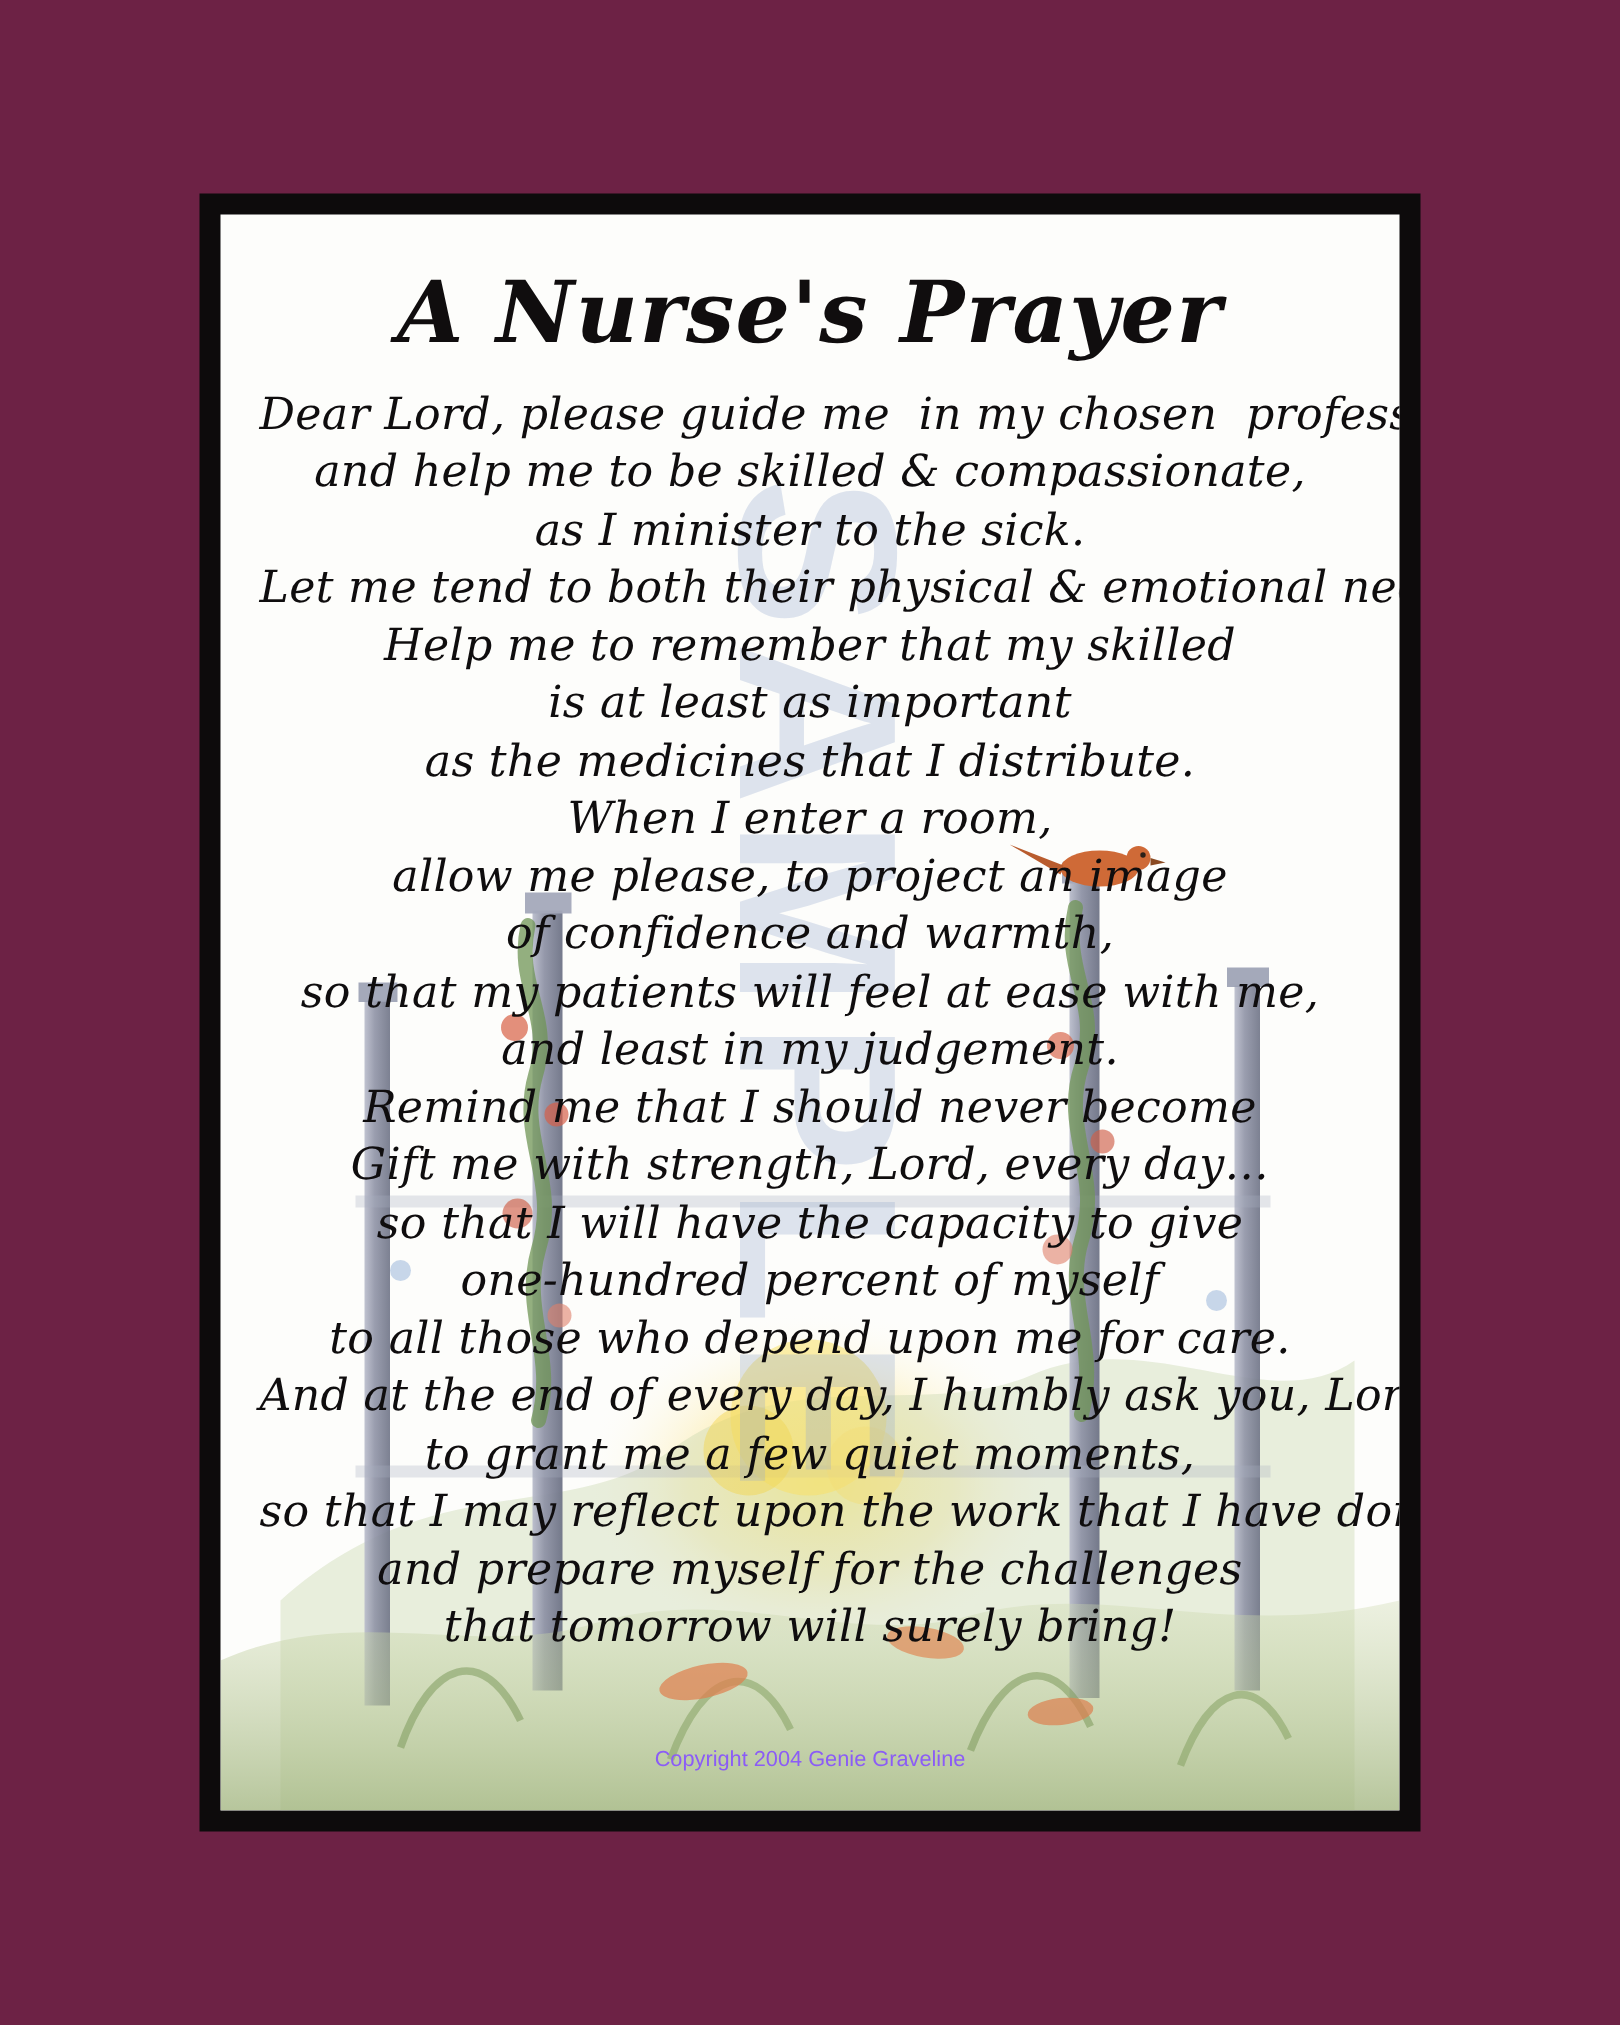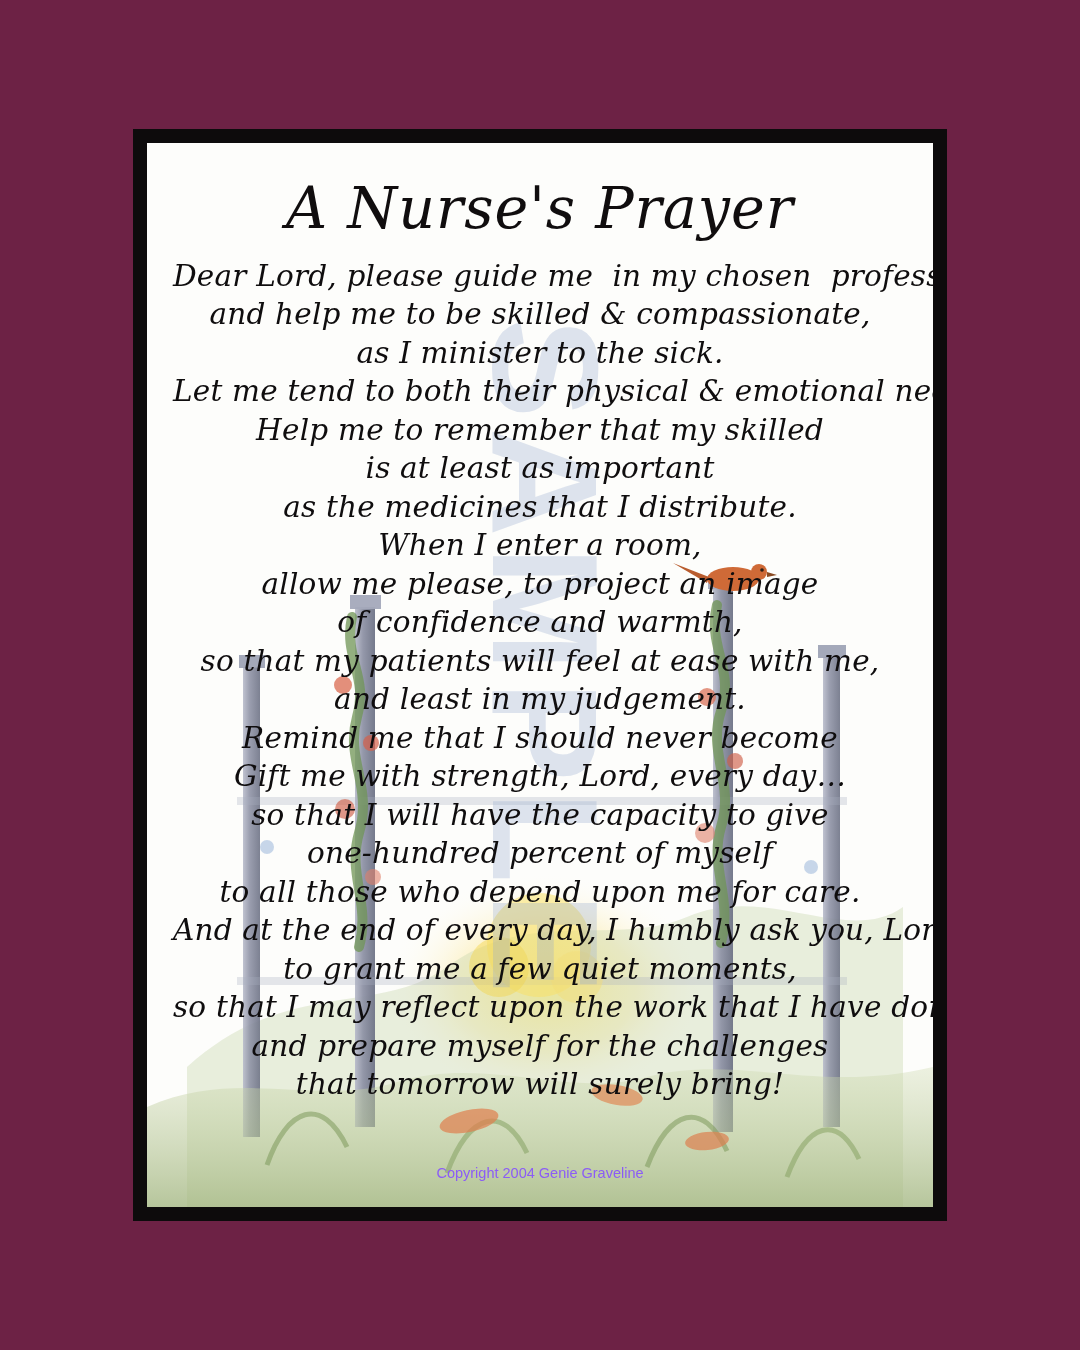--- a/index.html
+++ b/index.html
@@ -77,21 +77,21 @@
   
   .content {
     position: relative;
     z-index: 3;
     padding: 28px 26px 0 26px;
     text-align: center;
   }
   .title {
     font-family: "DejaVu Serif", serif;
     font-style: italic;
-    font-weight: normal;
+    font-weight: bold;
     font-size: 57px;
     line-height: 1.05;
     color: #100d0e;
     margin: 8px 0 18px 0;
     letter-spacing: 1px;
   }
   .poem {
     font-family: "DejaVu Serif", serif;
     font-style: italic;
     font-size: 29.5px;

